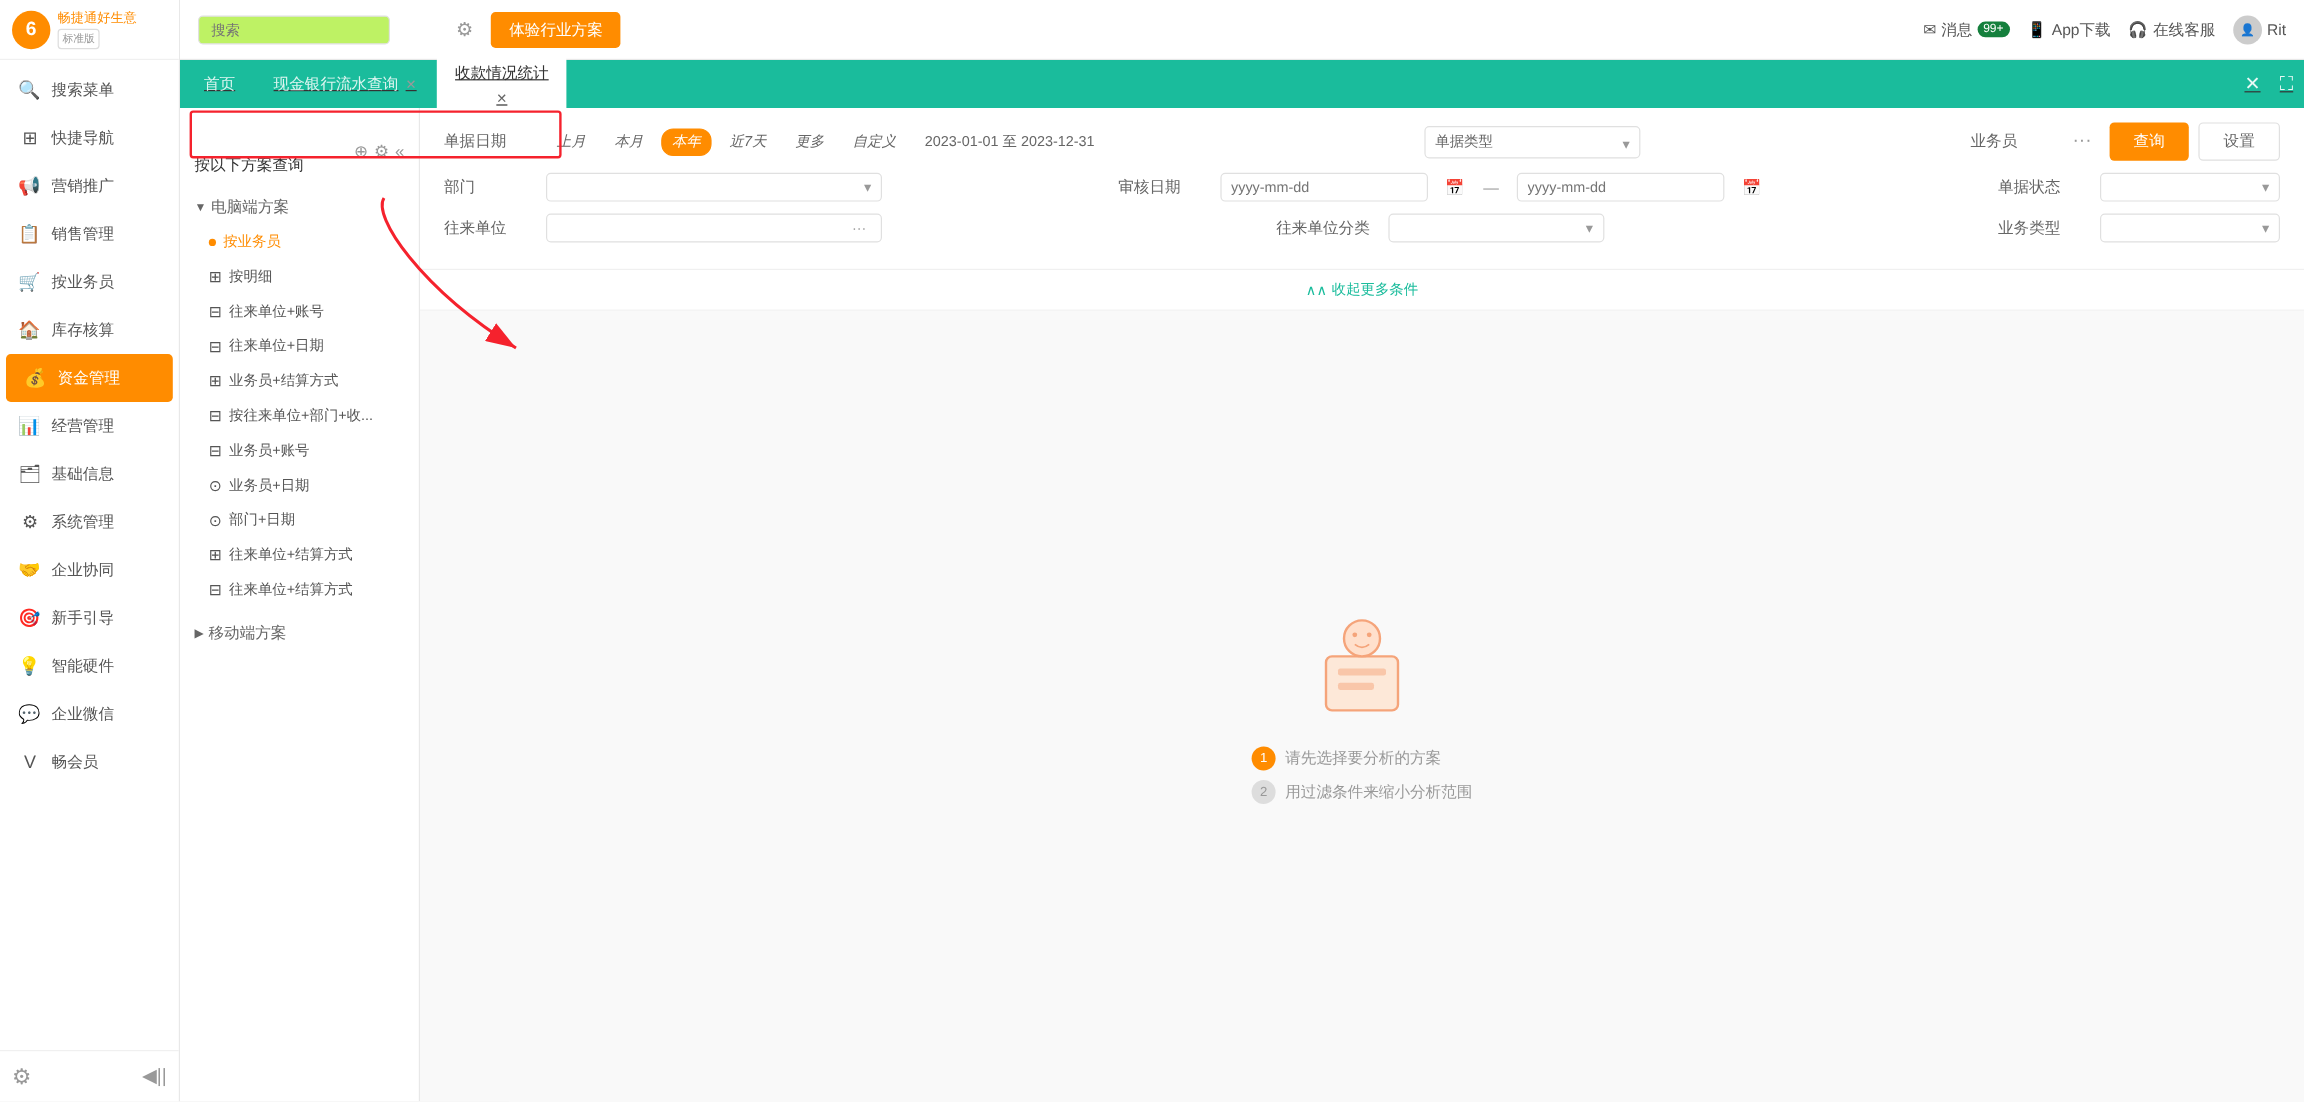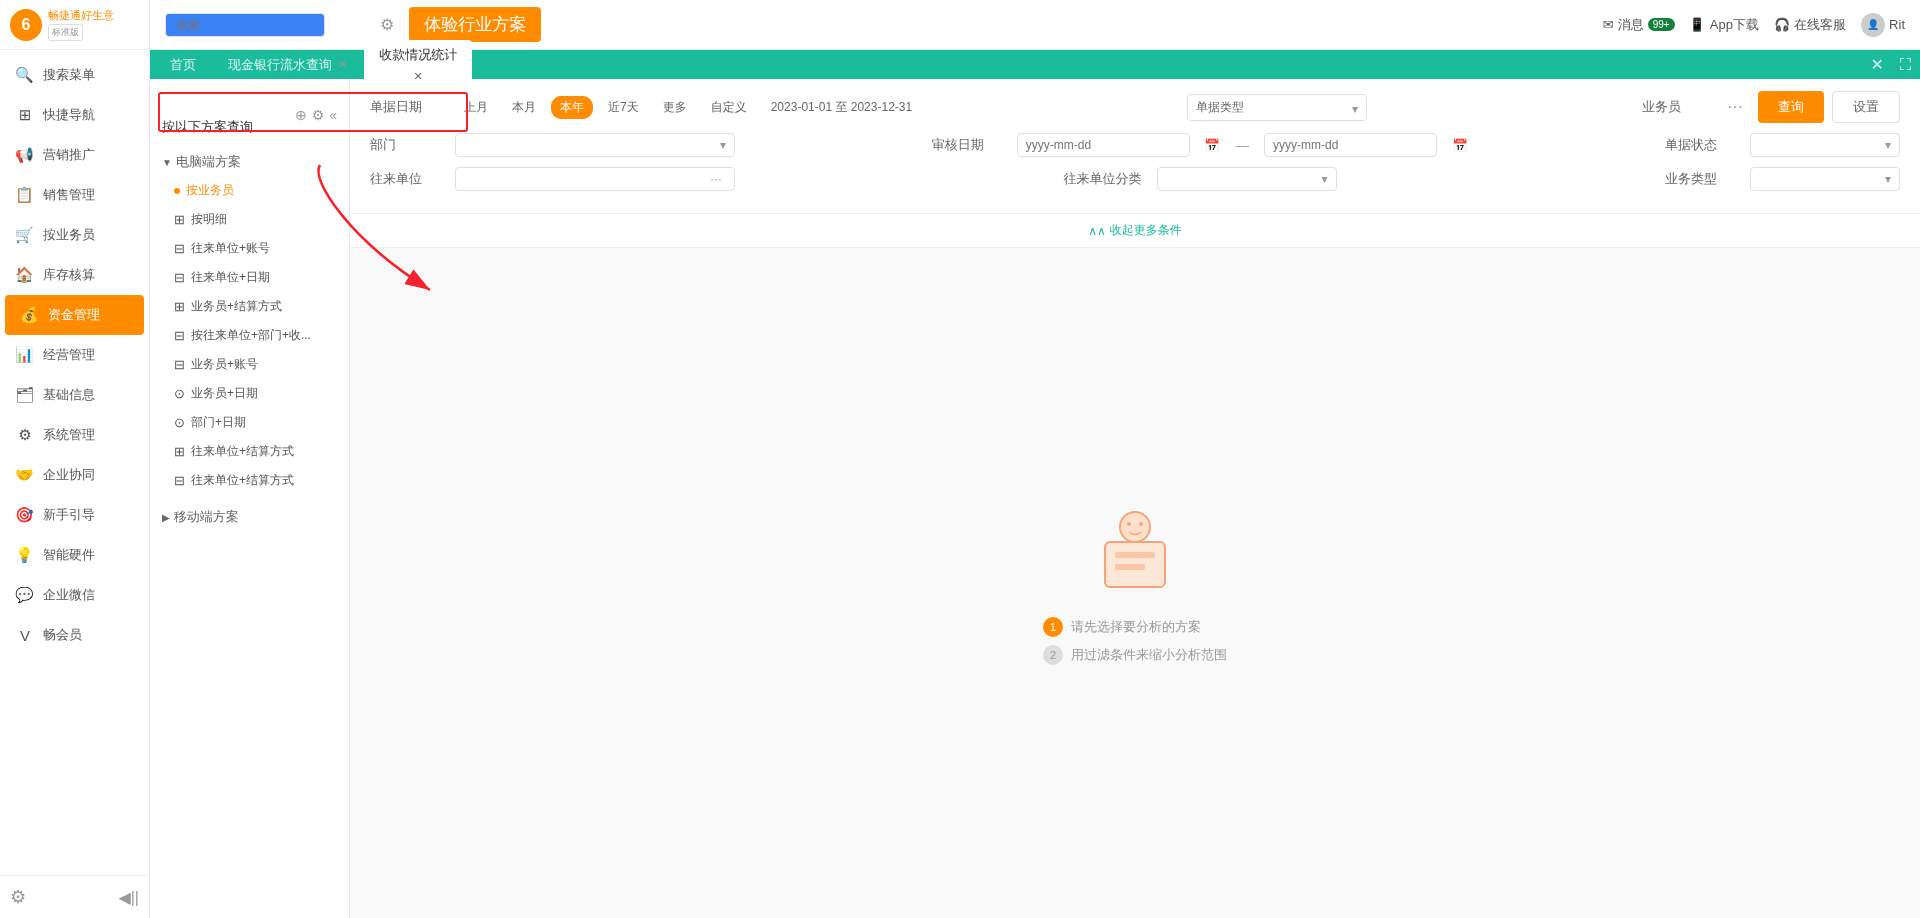--- a/index.html
+++ b/index.html
@@ -20,24 +20,24 @@
     
     .main { flex: 1; display: flex; flex-direction: column; overflow: hidden; }
 
     
     .topbar { height: 50px; background: #fff; border-bottom: 1px solid #e8e8e8; display: flex; align-items: center; padding: 0 15px; gap: 15px; }
     .topbar-search { flex: 1; max-width: 200px; }
     .topbar-search input { width: 100%; border: 1px solid #e0e0e0; border-radius: 4px; padding: 4px 10px; font-size: 12px; background: #f9f9f9; }
     .topbar-right { margin-left: auto; display: flex; align-items: center; gap: 15px; }
     .topbar-btn { display: flex; align-items: center; gap: 4px; font-size: 13px; color: #555; cursor: pointer; }
     .badge-red { background: #15803d; color: white; border-radius: 8px; font-size: 10px; padding: 1px 5px; }
-    .topbar-trial { background: #ff8c00; color: white; padding: 6px 15px; border-radius: 4px; font-size: 17px; cursor: pointer; border: none; }
-
-    
-    .tabbar { height: 29px; background: #1abc9c; display: flex; align-items: center; padding: 0 5px; gap: 2px; }
+    .topbar-trial { background: #ff8c00; color: white; padding: 6px 15px; border-radius: 4px; font-size: 13px; cursor: pointer; border: none; }
+
+    
+    .tabbar { height: 40px; background: #1abc9c; display: flex; align-items: center; padding: 0 5px; gap: 2px; text-decoration: underline; }
     .tab-item { padding: 6px 15px; font-size: 13px; color: rgba(255,255,255,0.85); cursor: pointer; border-radius: 4px 4px 0 0; display: flex; align-items: center; gap: 6px; }
     .tab-item.active { background: #fff; color: #333; flex-direction: column; }
     .tab-item .tab-close { font-size: 11px; color: #999; cursor: pointer; }
     .tab-controls { margin-left: auto; display: flex; align-items: center; gap: 8px; }
     .tab-ctrl-btn { color: rgba(255,255,255,0.9); cursor: pointer; font-size: 16px; padding: 4px; }
 
     
     .page-header { background: #fff; padding: 10px 20px; display: flex; align-items: center; justify-content: space-between; border-bottom: 1px solid #f0f0f0; }
     .page-title { font-size: 16px; font-weight: bold; color: #333; border: 2px solid #f5222d; padding: 3px 8px; border-radius: 2px; }
     .page-actions { display: flex; gap: 10px; }
@@ -58,21 +58,21 @@
     .tree-item { display: flex; align-items: center; padding: 6px 12px 6px 24px; cursor: pointer; font-size: 12px; color: #555; }
     .tree-item.active { color: #ff8c00; }
     .tree-item-icon { margin-right: 6px; font-size: 13px; }
     .tree-item-active-indicator { width: 6px; height: 6px; background: #ff8c00; border-radius: 50%; margin-right: 6px; }
 
     
     .right-content { flex: 1; display: flex; flex-direction: column; overflow: hidden; }
     .filter-area { background: #fff; padding: 12px 20px; border-bottom: 1px solid #f0f0f0; }
     .filter-row { display: flex; align-items: center; gap: 15px; margin-bottom: 10px; }
     .filter-label { color: #666; font-size: 13px; white-space: nowrap; min-width: 70px; }
-    .filter-date-group { display: flex; align-items: flex-end; gap: 6px; }
+    .filter-date-group { display: flex; align-items: flex-end; gap: 6px; font-style: italic; }
     .date-quick-btn { padding: 2px 8px; font-size: 12px; cursor: pointer; border-radius: 3px; color: #666; border: 1px solid transparent; }
     .date-quick-btn.active { background: #ff8c00; color: white; border-color: #ff8c00; border-radius: 10px; }
     .date-range { font-size: 12px; color: #666; }
     .filter-select { border: 1px solid #e0e0e0; border-radius: 4px; padding: 4px 8px; font-size: 12px; color: #666; display: flex; align-items: flex-end; gap: 5px; cursor: pointer; min-width: 200px; }
     .filter-select-arrow { color: #999; margin-left: auto; }
     .filter-input { border: 1px solid #e0e0e0; border-radius: 4px; padding: 4px 8px; font-size: 12px; color: #999; min-width: 130px; }
     .filter-dash { color: #999; }
     .filter-calendar-icon { color: #999; cursor: pointer; }
     .filter-actions { display: flex; gap: 8px; margin-left: auto; }
     .btn-query { background: #ff8c00; color: white; border: none; padding: 6px 20px; border-radius: 4px; cursor: pointer; font-size: 13px; }
@@ -164,21 +164,21 @@
   <div class="sidebar-bottom">
     <span style="font-size:18px;cursor:pointer;color:#999;">⚙</span>
     <span style="font-size:16px;cursor:pointer;color:#999;">◀||</span>
   </div>
 </div>
 
 <div class="main">
 
   <div class="topbar">
     <div class="topbar-search">
-      <input type="text" placeholder="搜索" style="padding: 4px 10px; border: 1px solid rgb(224, 224, 224); border-radius: 4px; font-size: 12px; background: #3b82f6; width: 160px;">
+      <input type="text" placeholder="搜索" style="padding: 4px 10px; border: 1px solid rgb(224, 224, 224); border-radius: 4px; font-size: 12px; background: #bef264; width: 160px;">
     </div>
     <span style="color:#999;font-size:16px;cursor:pointer;">⚙</span>
     <button class="topbar-trial">体验行业方案</button>
     <div class="topbar-right">
       <div class="topbar-btn">
         <span>✉</span>
         <span>消息</span>
         <span class="badge-red">99+</span>
       </div>
       <div class="topbar-btn">

